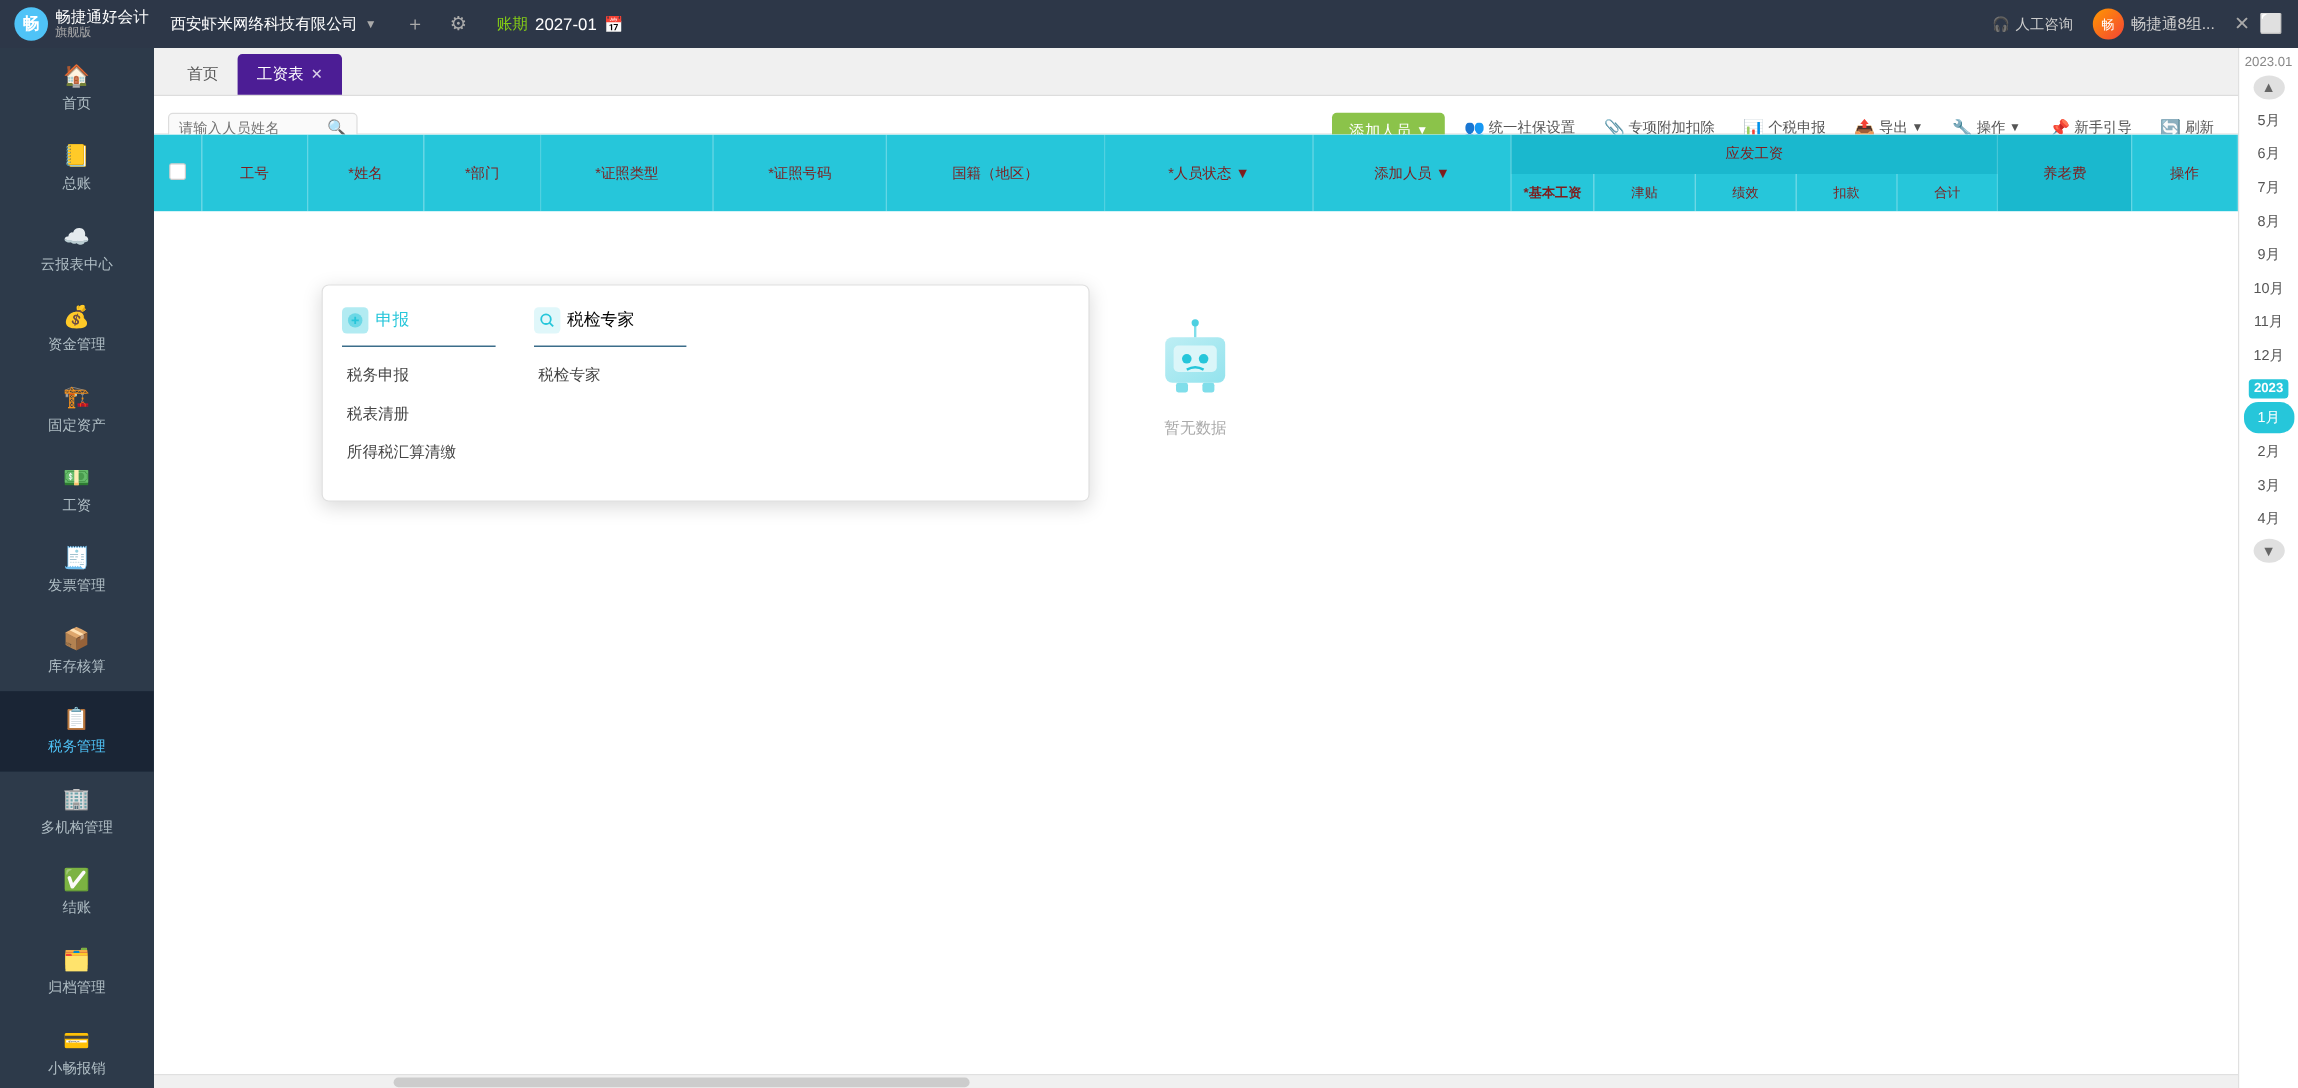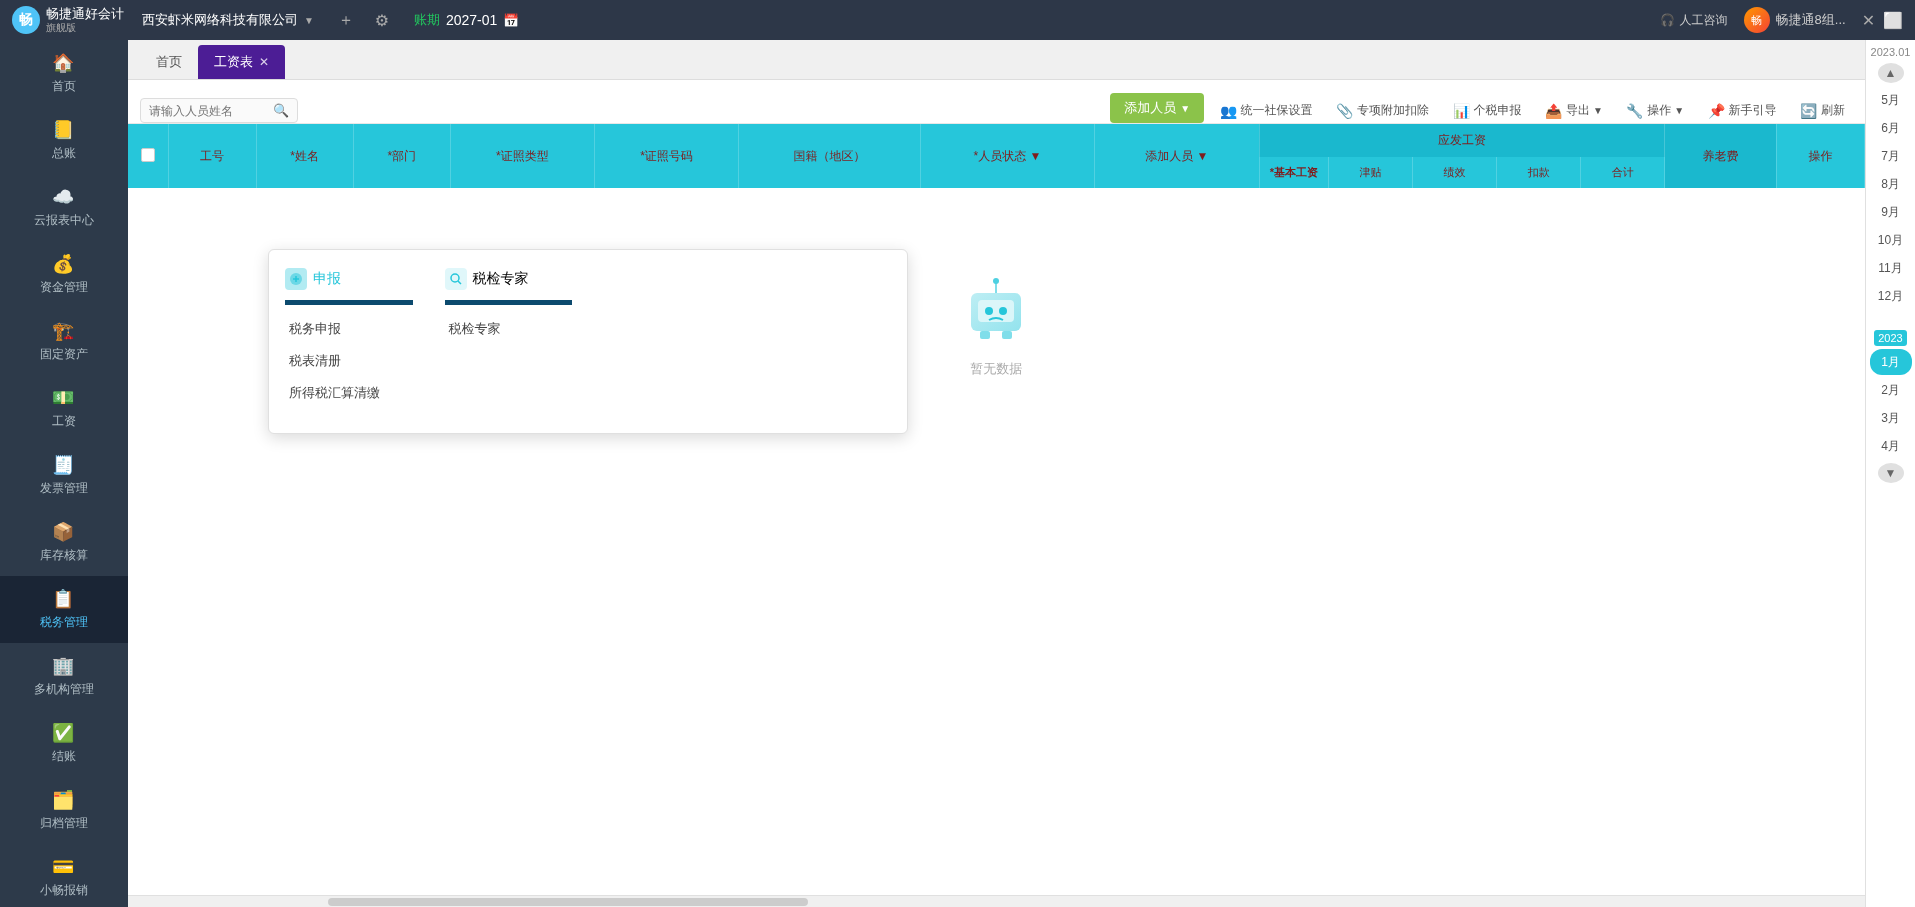--- a/index.html
+++ b/index.html
@@ -43,21 +43,21 @@
     }
     .header-btn {
       color: #aaa; cursor: pointer; font-size: 16px;
       display: flex; align-items: center; justify-content: center;
       width: 24px; height: 24px;
     }
     .period-info {
       display: flex; align-items: center; gap: 6px;
       color: #ccc; margin-left: 20px;
     }
-    .period-label { color: #22c55e; }
+    .period-label { color: #84cc16; }
     .period-value { color: #fff; font-size: 14px; }
     .period-cal { color: #4fc3f7; cursor: pointer; }
     .top-right {
       margin-left: auto;
       display: flex; align-items: center; gap: 16px;
     }
     .support-btn {
       display: flex; align-items: center; gap: 4px;
       color: #ccc; cursor: pointer; font-size: 12px;
     }
@@ -129,25 +129,25 @@
       display: flex; align-items: center; gap: 6px;
     }
     .tab-item.active {
       background: #4c1d95;
       color: white;
     }
     .tab-close { font-size: 12px; opacity: 0.8; cursor: pointer; }
 
     
     .toolbar {
-      height: 44px;
+      height: 32px;
       background: white;
       display: flex;
-      align-items: flex-end;
-      padding: 0 12px;
+      align-items: flex-start;
+      padding: 14px 12px;
       gap: 8px;
       border-bottom: 1px solid #e8e8e8;
       flex-shrink: 0;
     }
     .search-box {
       display: flex; align-items: center;
       border: 1px solid #ddd; border-radius: 4px;
       padding: 4px 8px; gap: 4px;
       background: #fafafa;
     }
@@ -250,21 +250,21 @@
       grid-template-columns: 1fr 1fr 1fr 1fr;
       gap: 0;
     }
     .dropdown-col {
       padding: 0 16px 12px 16px;
     }
     .dropdown-col-title {
       display: flex; align-items: center; gap: 6px;
       font-size: 14px; font-weight: 500;
       padding: 6px 0 10px 0;
-      border-bottom: 5px solid #0c4a6e;
+      border-bottom: 1px solid #0c4a6e;
       margin-bottom: 8px;
     }
     .dropdown-col-title .col-icon {
       width: 22px; height: 22px;
       background: #e0f7fa; border-radius: 4px;
       display: flex; align-items: center; justify-content: center;
       font-size: 12px; color: #26c6da;
     }
     .dropdown-col-title.active-col { color: #26c6da; }
     .dropdown-col-title.active-col .col-bg { background: #b2ebf2; }
@@ -286,22 +286,23 @@
       align-items: center;
       overflow-y: auto;
       flex-shrink: 0;
     }
     .cal-year-badge {
       background: #26c6da;
       color: white;
       font-size: 11px;
       padding: 2px 4px;
       border-radius: 3px;
-      margin: 20px 0 2px;
+      margin: 6px 0 2px;
       cursor: pointer;
+      font-weight: bold;
     }
     .cal-month {
       width: 42px; height: 26px;
       display: flex; align-items: center; justify-content: center;
       font-size: 12px; color: #555; cursor: pointer;
       border-radius: 3px;
       margin: 1px 0;
     }
     .cal-month.active { background: #26c6da; color: white; border-radius: 12px; }
     .cal-nav {

